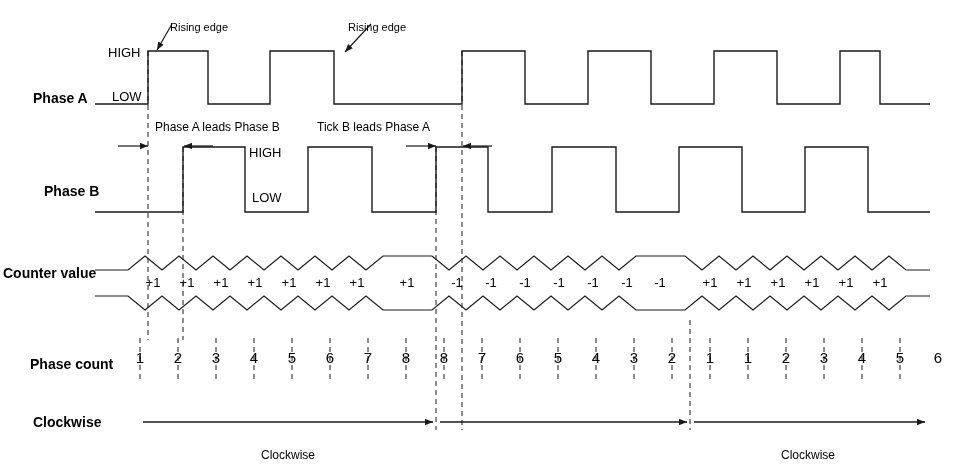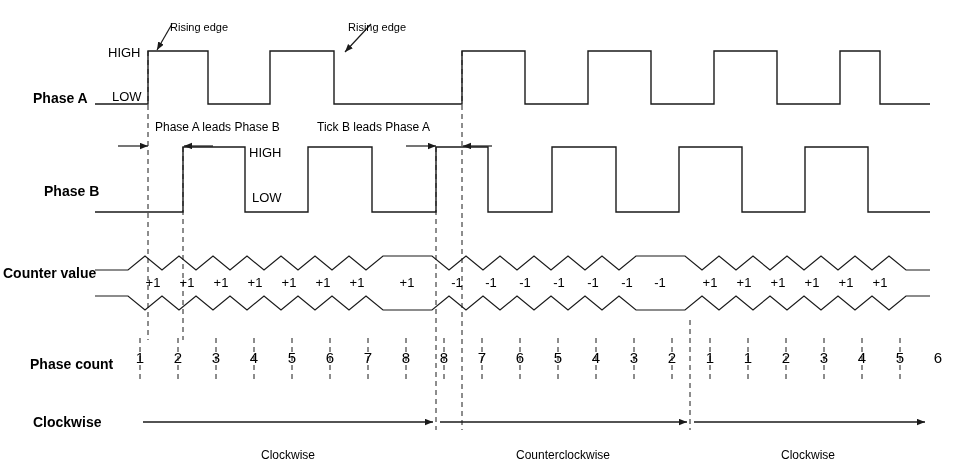--- a/index.html
+++ b/index.html
@@ -201,16 +201,15 @@
       <div class="tick-cell" style="left: 691px; top: 350px; width: 38px;">1</div>
       <div class="tick-cell" style="left: 729px; top: 350px; width: 38px;">1</div>
       <div class="tick-cell" style="left: 767px; top: 350px; width: 38px;">2</div>
       <div class="tick-cell" style="left: 805px; top: 350px; width: 38px;">3</div>
       <div class="tick-cell" style="left: 843px; top: 350px; width: 38px;">4</div>
       <div class="tick-cell" style="left: 881px; top: 350px; width: 38px;">5</div>
       <div class="tick-cell" style="left: 919px; top: 350px; width: 38px;">6</div>
     </div>
 
   <div class="dir-label" style="left:208px; top:433px; width:160px;">Clockwise</div>
-  <div class="dir-label" style="left:483px; top:433px; width:160px;">Counterclockwise</div>
   <div class="dir-label" style="left:728px; top:433px; width:160px;">Clockwise</div>
 
 </div>
 
 </body></html>

